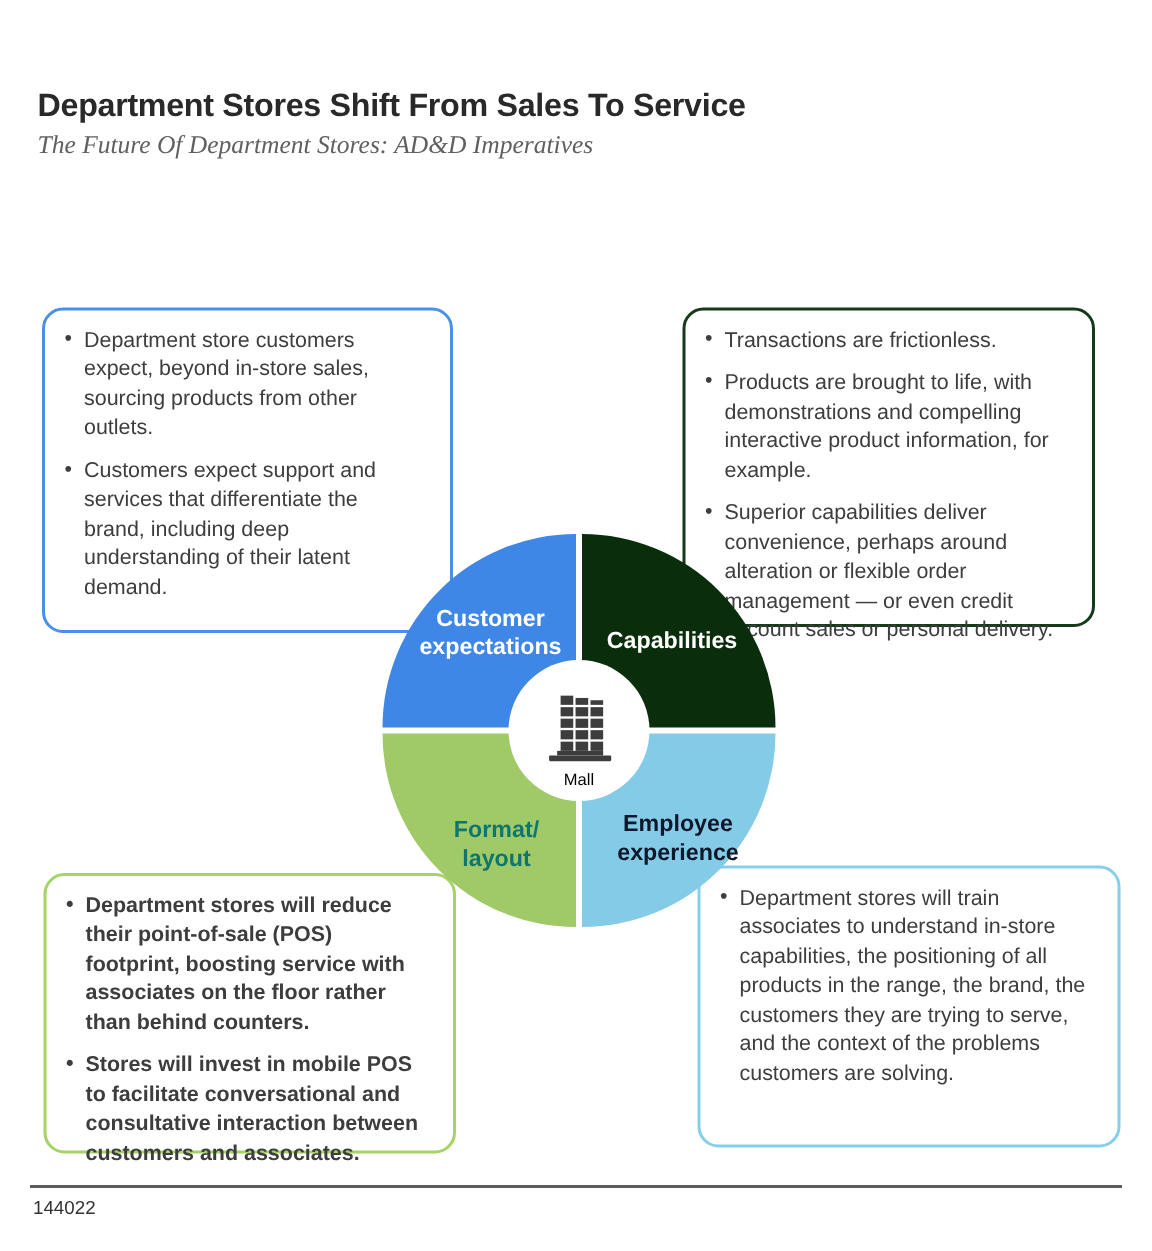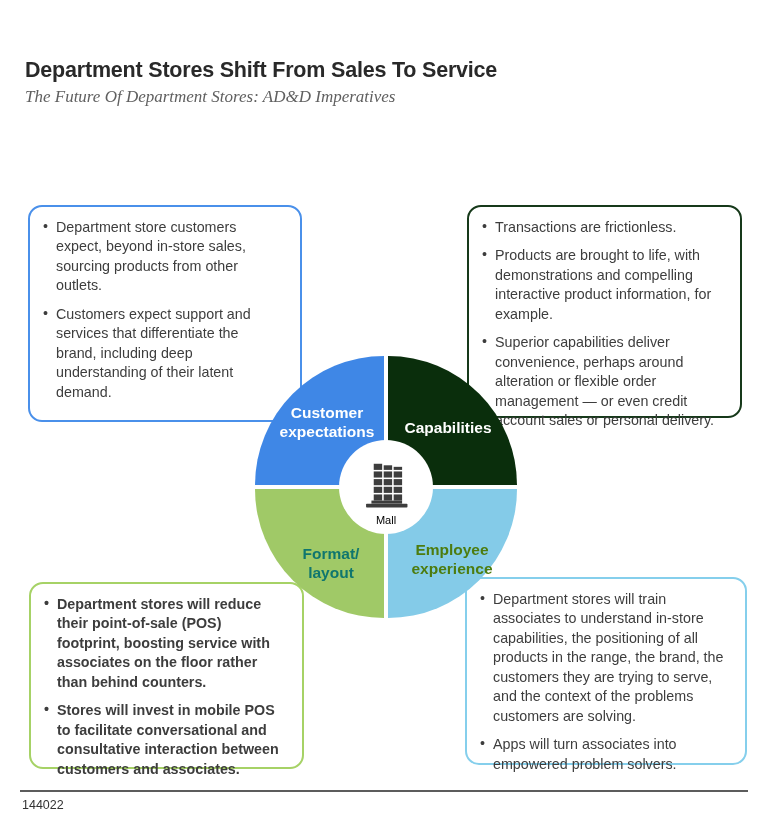--- a/index.html
+++ b/index.html
@@ -14,36 +14,36 @@
   .logo-reg{font-size:8px;vertical-align:8px;margin-left:1px;}
   .logo-research{font-weight:bold;font-size:16px;letter-spacing:0.5px;margin-left:6px;}
   .title{position:absolute;left:25px;top:58px;margin:0;font-size:21.5px;font-weight:bold;color:#292929;letter-spacing:-0.2px;}
   .subtitle{position:absolute;left:25px;top:87px;font-family:"Liberation Serif", serif;font-style:italic;font-size:17px;color:#606060;}
   
   .callout{position:absolute;border:2px solid #999;border-radius:14px;background:#fff;box-sizing:border-box;}
   .callout ul{list-style:none;margin:0;padding:11px 20px 8px 12px;}
   .callout li{position:relative;padding-left:14px;margin-bottom:9px;font-size:14.3px;line-height:1.36;color:#3d3d3d;}
   .callout li::before{content:"\2022";position:absolute;left:1px;top:-1px;color:#3d3d3d;}
   .box-tl{left:28px;top:205px;width:274px;height:217px;border-color:#4a90ea;}
-  .box-tr{left:467px;top:205px;width:275px;height:213px;border-color:#16391a;}
+  .box-tr{left:455px;top:205px;width:275px;height:213px;border-color:#16391a;}
   .box-bl{left:29px;top:582px;width:275px;height:187px;border-color:#a6d266;font-weight:bold;}
   .box-br{left:465px;top:577px;width:282px;height:188px;border-color:#85cfec;}
   
   .donut{position:absolute;left:255px;top:356px;width:262px;height:262px;z-index:5;}
   .donut-grid{display:grid;grid-template-columns:129px 129px;grid-template-rows:129px 129px;gap:4px;width:262px;height:262px;}
   .q{width:129px;height:129px;}
   .q-tl{background:#3f87e6;border-top-left-radius:100%;}
   .q-tr{background:#0a2e0c;border-top-right-radius:100%;}
   .q-bl{background:#a0c967;border-bottom-left-radius:100%;}
   .q-br{background:#84cbe8;border-bottom-right-radius:100%;}
   .qlabel{position:absolute;font-weight:bold;font-size:15.5px;line-height:19px;text-align:center;white-space:pre-line;}
   .l-tl{left:7px;top:47px;width:130px;color:#ffffff;}
   .l-tr{left:131px;top:62px;width:124px;color:#ffffff;}
   .l-bl{left:10px;top:188px;width:132px;color:#0f766e;}
-  .l-br{left:133px;top:184px;width:128px;color:#4d7c0f;}
+  .l-br{left:133px;top:184px;width:128px;color:#0f172a;}
   .hub{
     position:absolute;left:84px;top:84px;width:94px;height:94px;border-radius:50%;
     background:#ffffff;display:flex;flex-direction:column;align-items:center;justify-content:flex-end;
     padding-bottom:6px;box-sizing:border-box;
   }
   .hub svg{display:block;margin-bottom:1px;}
   .hub-label{font-size:11px;color:#000000;line-height:16px;}
   
   .footer-rule{position:absolute;left:20px;top:790px;width:728px;height:2px;background:#5c5c5c;}
   .footer-num{position:absolute;left:22px;top:798px;font-size:12.5px;color:#333;}
@@ -75,21 +75,20 @@
   <div class="callout box-bl">
     <ul>
       <li>Department stores will reduce their point-of-sale (POS) footprint, boosting service with associates on the floor rather than behind counters.</li>
       <li>Stores will invest in mobile POS to facilitate conversational and consultative interaction between customers and associates.</li>
     </ul>
   </div>
 
   <div class="callout box-br">
     <ul>
       <li>Department stores will train associates to understand in-store capabilities, the positioning of all products in the range, the brand, the customers they are trying to serve, and the context of the problems customers are solving.</li>
-      <li>Apps will turn associates into empowered problem solvers.</li>
     </ul>
   </div>
 
   <div class="donut">
     <div class="donut-grid">
       <div class="q q-tl"></div>
       <div class="q q-tr"></div>
       <div class="q q-bl"></div>
       <div class="q q-br"></div>
     </div>

